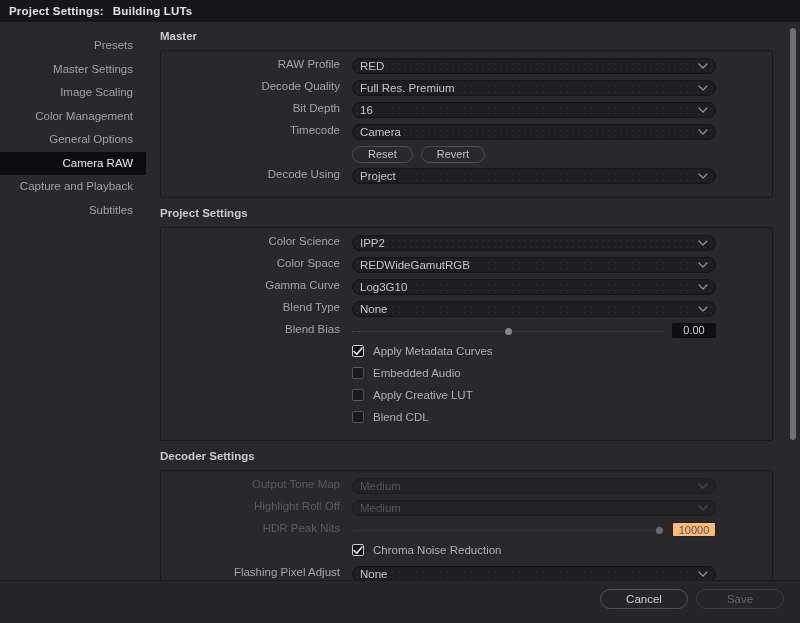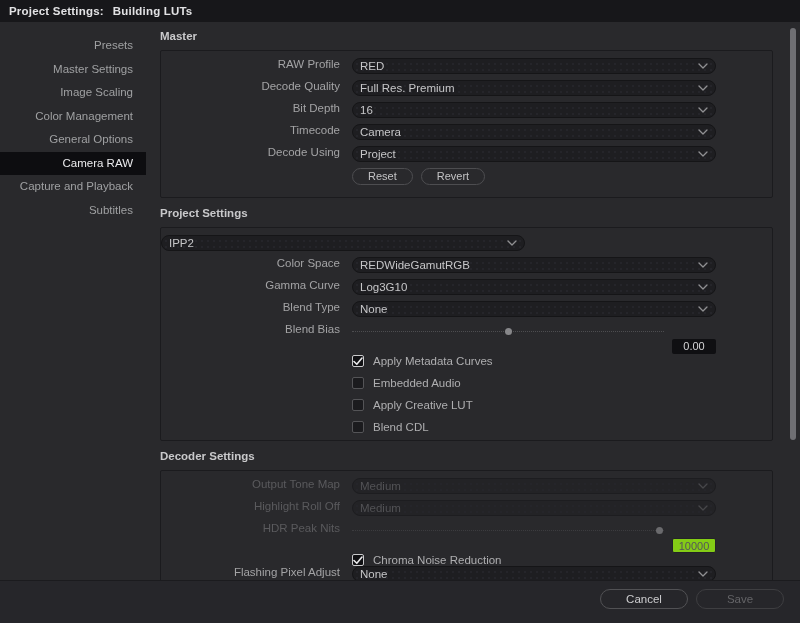--- a/index.html
+++ b/index.html
@@ -59,25 +59,25 @@
   .slider-wrap { position:relative; width:312px; height:16px; flex:none; }
   .slider-wrap .track { position:absolute; left:0; right:0; top:8px; border-top:1px dotted #4d4d50; }
   .slider-wrap .thumb {
     position:absolute; top:5px; width:7px; height:7px; border-radius:50%;
     background:#87878a; transform:translateX(-3px);
   }
   .slider-wrap.disabled .track { border-top-color:#3c3c3f; }
   .slider-wrap.disabled .thumb { background:#6a6a6d; }
   .valbox {
     width:44px; height:15px; margin-left:8px; background:#0f0f12; border-radius:2px;
-    font-size:11px; color:#d4d4d6; text-align:center; line-height:15px;margin-top:16px;
-  }
-  .valbox.disabled { background:#84cc16; color:#55555a; border:1px solid #232327; }
-  
-  .cbrow { display:flex; align-items:flex-end; height:22px; margin-left:191px; }
+    font-size:11px; color:#d4d4d6; text-align:center; line-height:15px;
+  }
+  .valbox.disabled { background:#fdba74; color:#55555a; border:1px solid #232327; }
+  
+  .cbrow { display:flex; align-items:flex-start; height:22px; margin-left:191px; }
   .cb {
     width:12px; height:12px; border-radius:2px; margin-right:9px;
     display:flex; align-items:center; justify-content:center;
     background:#1b1b1e; border:1px solid #545457;
   }
   .cb.checked { background:#101013; border:1px solid #c9c9cb; }
   .cb svg { display:none; }
   .cb.checked svg { display:block; }
   .cblbl { font-size:11.5px; color:#aeaeb0; white-space:nowrap; }
   
@@ -159,40 +159,41 @@
           <div class="select">
             <span class="val">Camera</span>
             <span class="chev">
                 <svg width="10" height="6" viewBox="0 0 10 6">
                   <polyline points="1,1 5,5 9,1" fill="none" stroke="#909092" stroke-width="1.3" stroke-linecap="round" stroke-linejoin="round"></polyline>
                 </svg>
               </span>
           </div>
         </div>
         <div class="row">
-          <label class="lbl">Decode Using</label>
-          <div class="select">
-            <span class="val">Project</span>
-            <span class="chev">
-                <svg width="10" height="6" viewBox="0 0 10 6">
-                  <polyline points="1,1 5,5 9,1" fill="none" stroke="#909092" stroke-width="1.3" stroke-linecap="round" stroke-linejoin="round"></polyline>
-                </svg>
-              </span>
-          </div>
-        </div>
-        <div class="row">
           <div class="btn-indent"></div>
           <button class="pill">Reset</button>
           <button class="pill">Revert</button>
         </div>
+        <div class="row">
+          <label class="lbl">Decode Using</label>
+          <div class="select">
+            <span class="val">Project</span>
+            <span class="chev">
+                <svg width="10" height="6" viewBox="0 0 10 6">
+                  <polyline points="1,1 5,5 9,1" fill="none" stroke="#909092" stroke-width="1.3" stroke-linecap="round" stroke-linejoin="round"></polyline>
+                </svg>
+              </span>
+          </div>
+        </div>
       </div>
 
       <h2 class="sec-title">Project Settings</h2>
       <div class="groupbox">
         <div class="row">
+          <label class="lbl">Color Science</label>
           <div class="select">
             <span class="val">IPP2</span>
             <span class="chev">
                 <svg width="10" height="6" viewBox="0 0 10 6">
                   <polyline points="1,1 5,5 9,1" fill="none" stroke="#909092" stroke-width="1.3" stroke-linecap="round" stroke-linejoin="round"></polyline>
                 </svg>
               </span>
           </div>
         </div>
         <div class="row">

